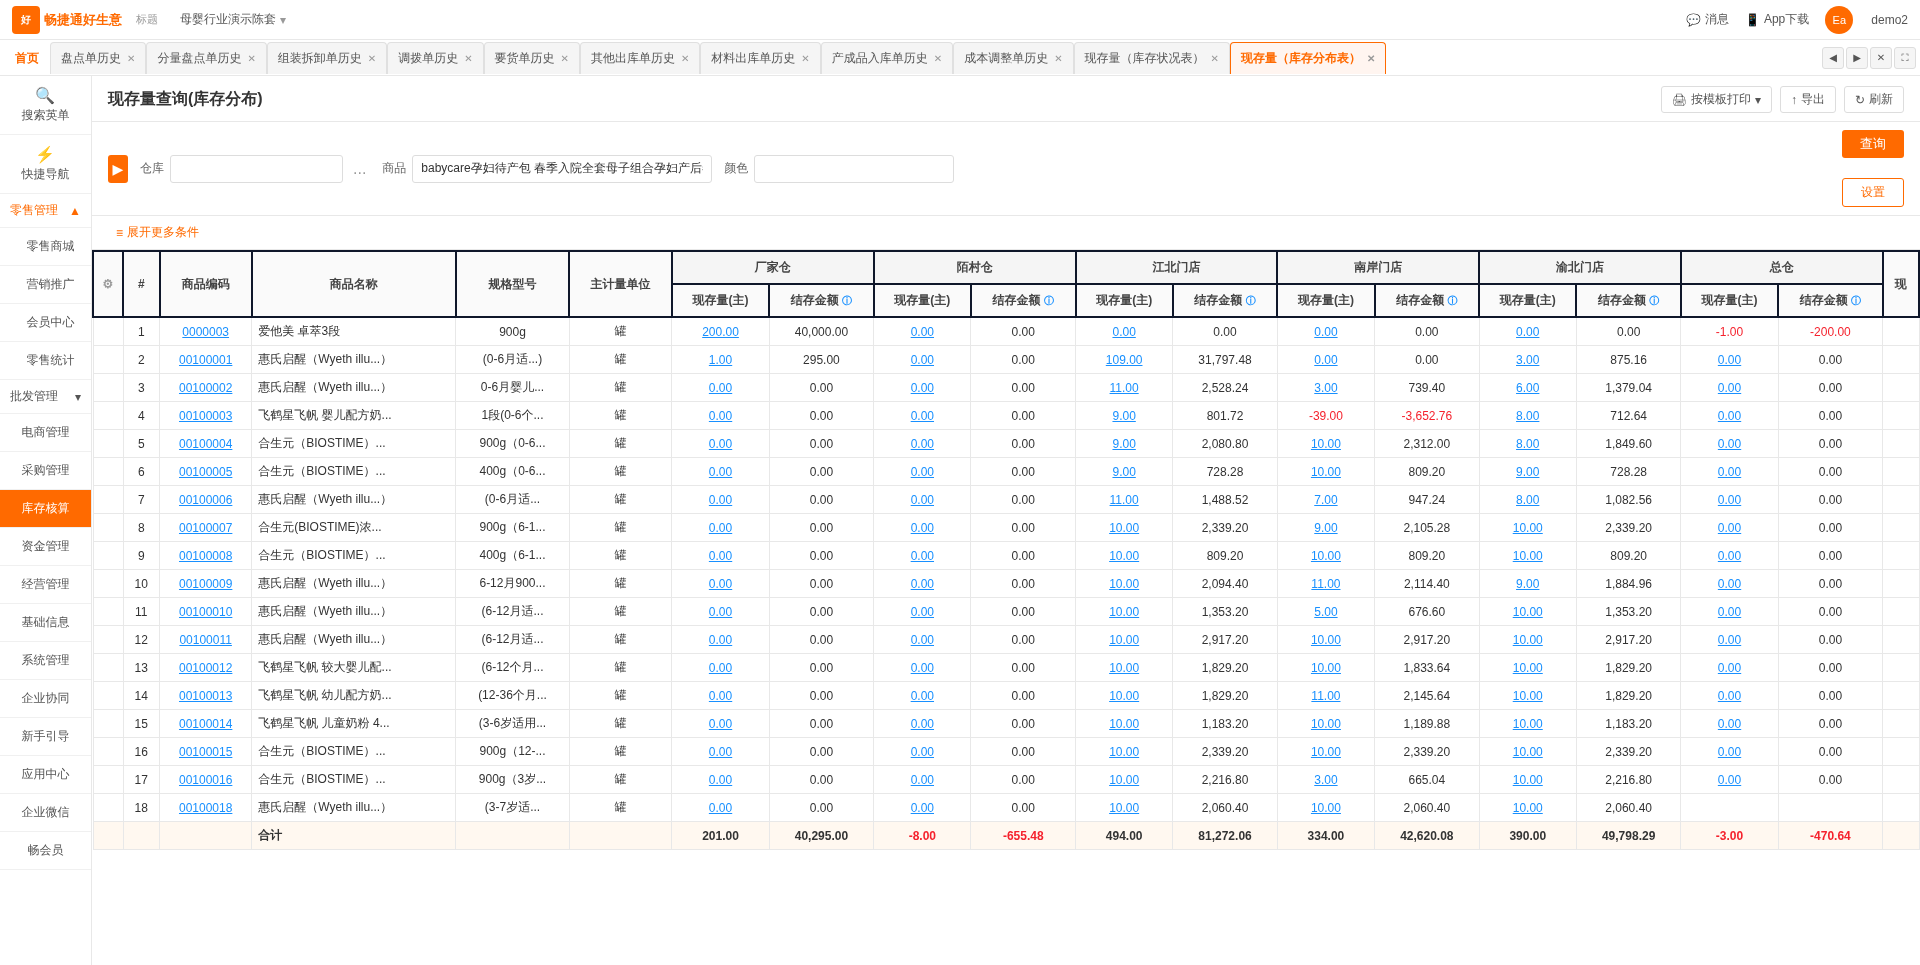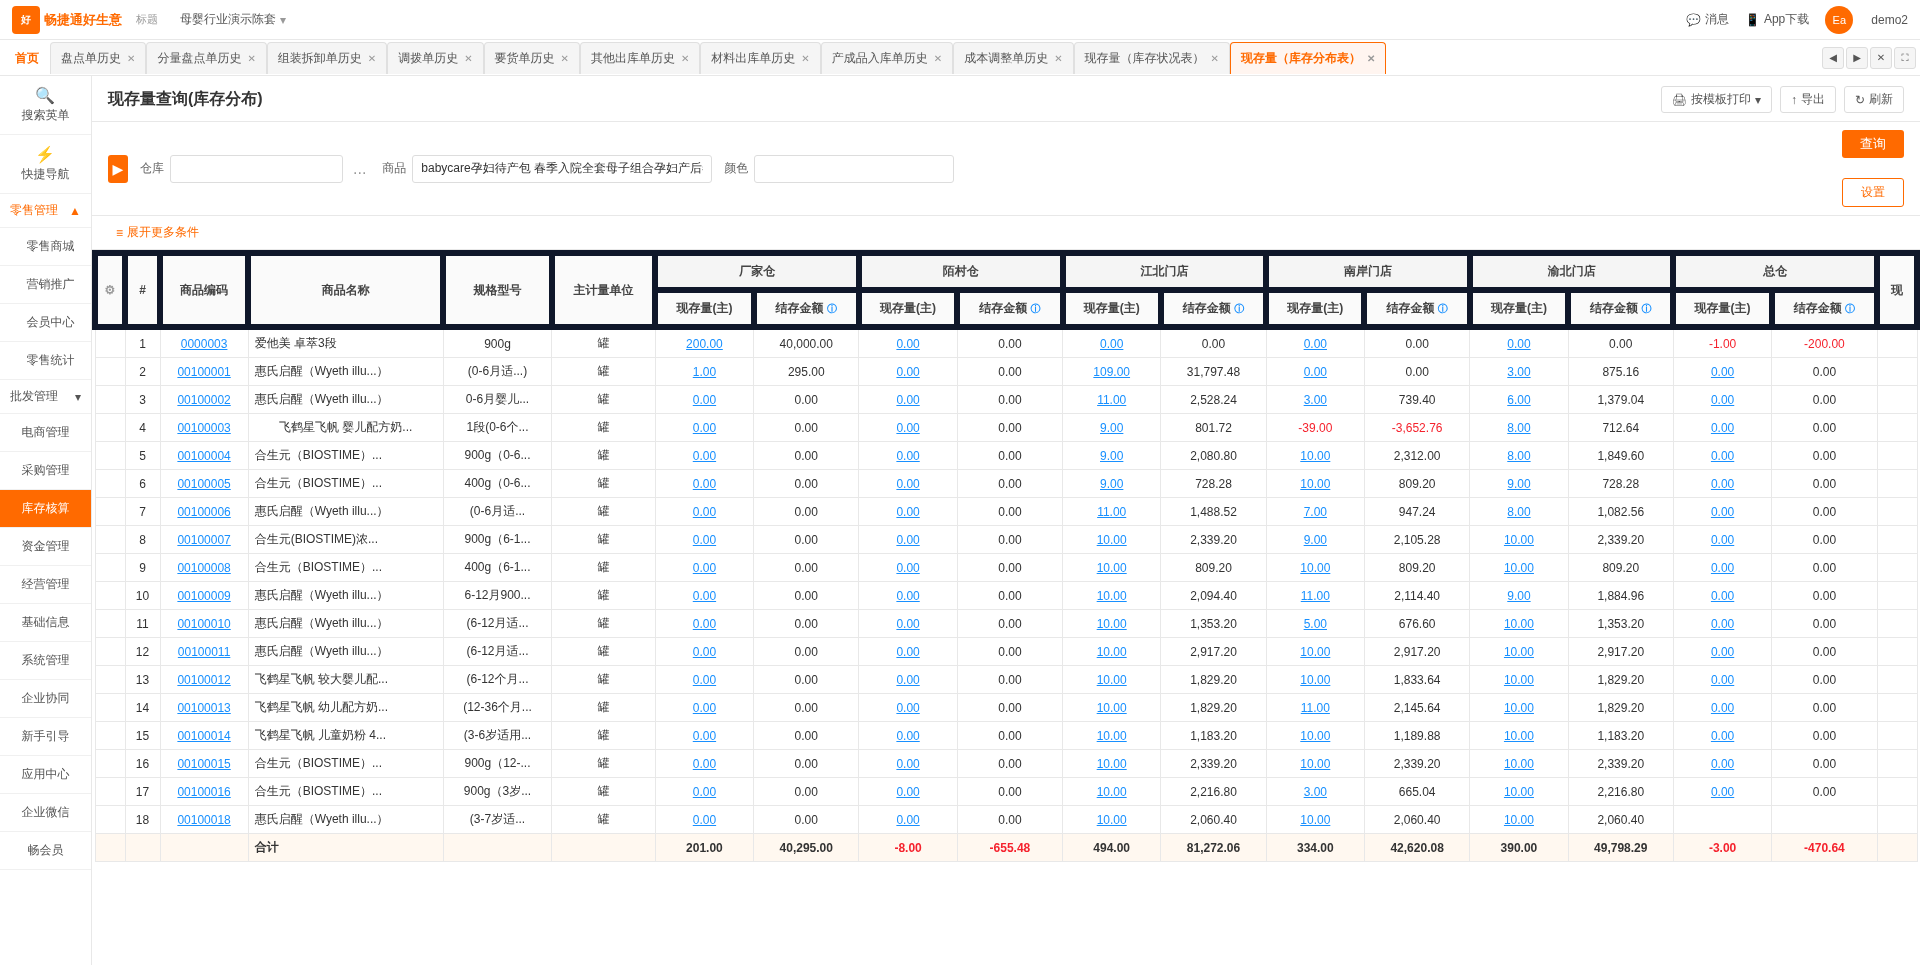--- a/index.html
+++ b/index.html
@@ -54,21 +54,21 @@
     .filter-dots { color: #999; font-size: 16px; padding: 0 4px; }
     .expand-btn { display: flex; align-items: center; gap: 4px; color: #ff6a00; font-size: 12px; cursor: pointer; padding: 4px 8px; }
     .orange-toggle { background: #ff6a00; color: #fff; border: none; border-radius: 3px; width: 20px; height: 28px; font-size: 14px; cursor: pointer; display: flex; align-items: center; justify-content: center; }
     .btn-query { background: #ff6a00; color: #fff; border: none; border-radius: 3px; padding: 5px 18px; font-size: 13px; cursor: pointer; }
     .btn-settings { background: #fff; color: #ff6a00; border: 1px solid #ff6a00; border-radius: 3px; padding: 5px 14px; font-size: 12px; cursor: pointer; }
 
     
     .table-wrap { flex: 1; overflow: auto; background: #fff; padding: 0; }
     table { width: 100%; border-collapse: collapse; font-size: 12px; }
     thead tr { background: #fafafa; }
-    th { border: 6px solid #0f172a; padding: 7px 6px; text-align: center; font-weight: 600; color: #444; white-space: nowrap; font-size: 12px; position: sticky; top: 0; background: #fafafa; z-index: 2; }
+    th { border: 2px solid #0f172a; padding: 7px 6px; text-align: center; font-weight: 600; color: #444; white-space: nowrap; font-size: 12px; position: sticky; top: 0; background: #fafafa; z-index: 2; }
     td { border: 1px solid #e8e8e8; padding: 5px 6px; text-align: center; color: #333; white-space: nowrap; }
     .num-link { color: #1890ff; text-decoration: underline; cursor: pointer; }
     .num-red { color: #f5222d; }
     .th-group { background: #f5f5f5; }
     .settings-icon { color: #999; cursor: pointer; }
     .row-total { background: #fff8f0 !important; font-weight: bold; }
     .row-total td { background: #fff8f0; }
 
     
     .table-wrap::-webkit-scrollbar { width: 6px; height: 6px; }
@@ -375,21 +375,21 @@
               <td class="num-link">6.00</td>
               <td>1,379.04</td>
               <td class="num-link">0.00</td>
               <td class="">0.00</td>
               <td></td>
             </tr>
             <tr>
               <td style="width: 30px;"></td>
               <td>4</td>
               <td class="num-link">00100003</td>
-              <td style="text-align: center; max-width: 160px; overflow: hidden; text-overflow: ellipsis;">飞鹤星飞帆 婴儿配方奶...</td>
+              <td style="text-align: left; max-width: 160px; overflow: hidden; text-overflow: ellipsis;">飞鹤星飞帆 婴儿配方奶...</td>
               <td>1段(0-6个...</td>
               <td>罐</td>
               <td class="num-link">0.00</td>
               <td>0.00</td>
               <td class="num-link">0.00</td>
               <td>0.00</td>
               <td class="num-link">9.00</td>
               <td>801.72</td>
               <td class="num-red">-39.00</td>
               <td class="num-red">-3,652.76</td>

